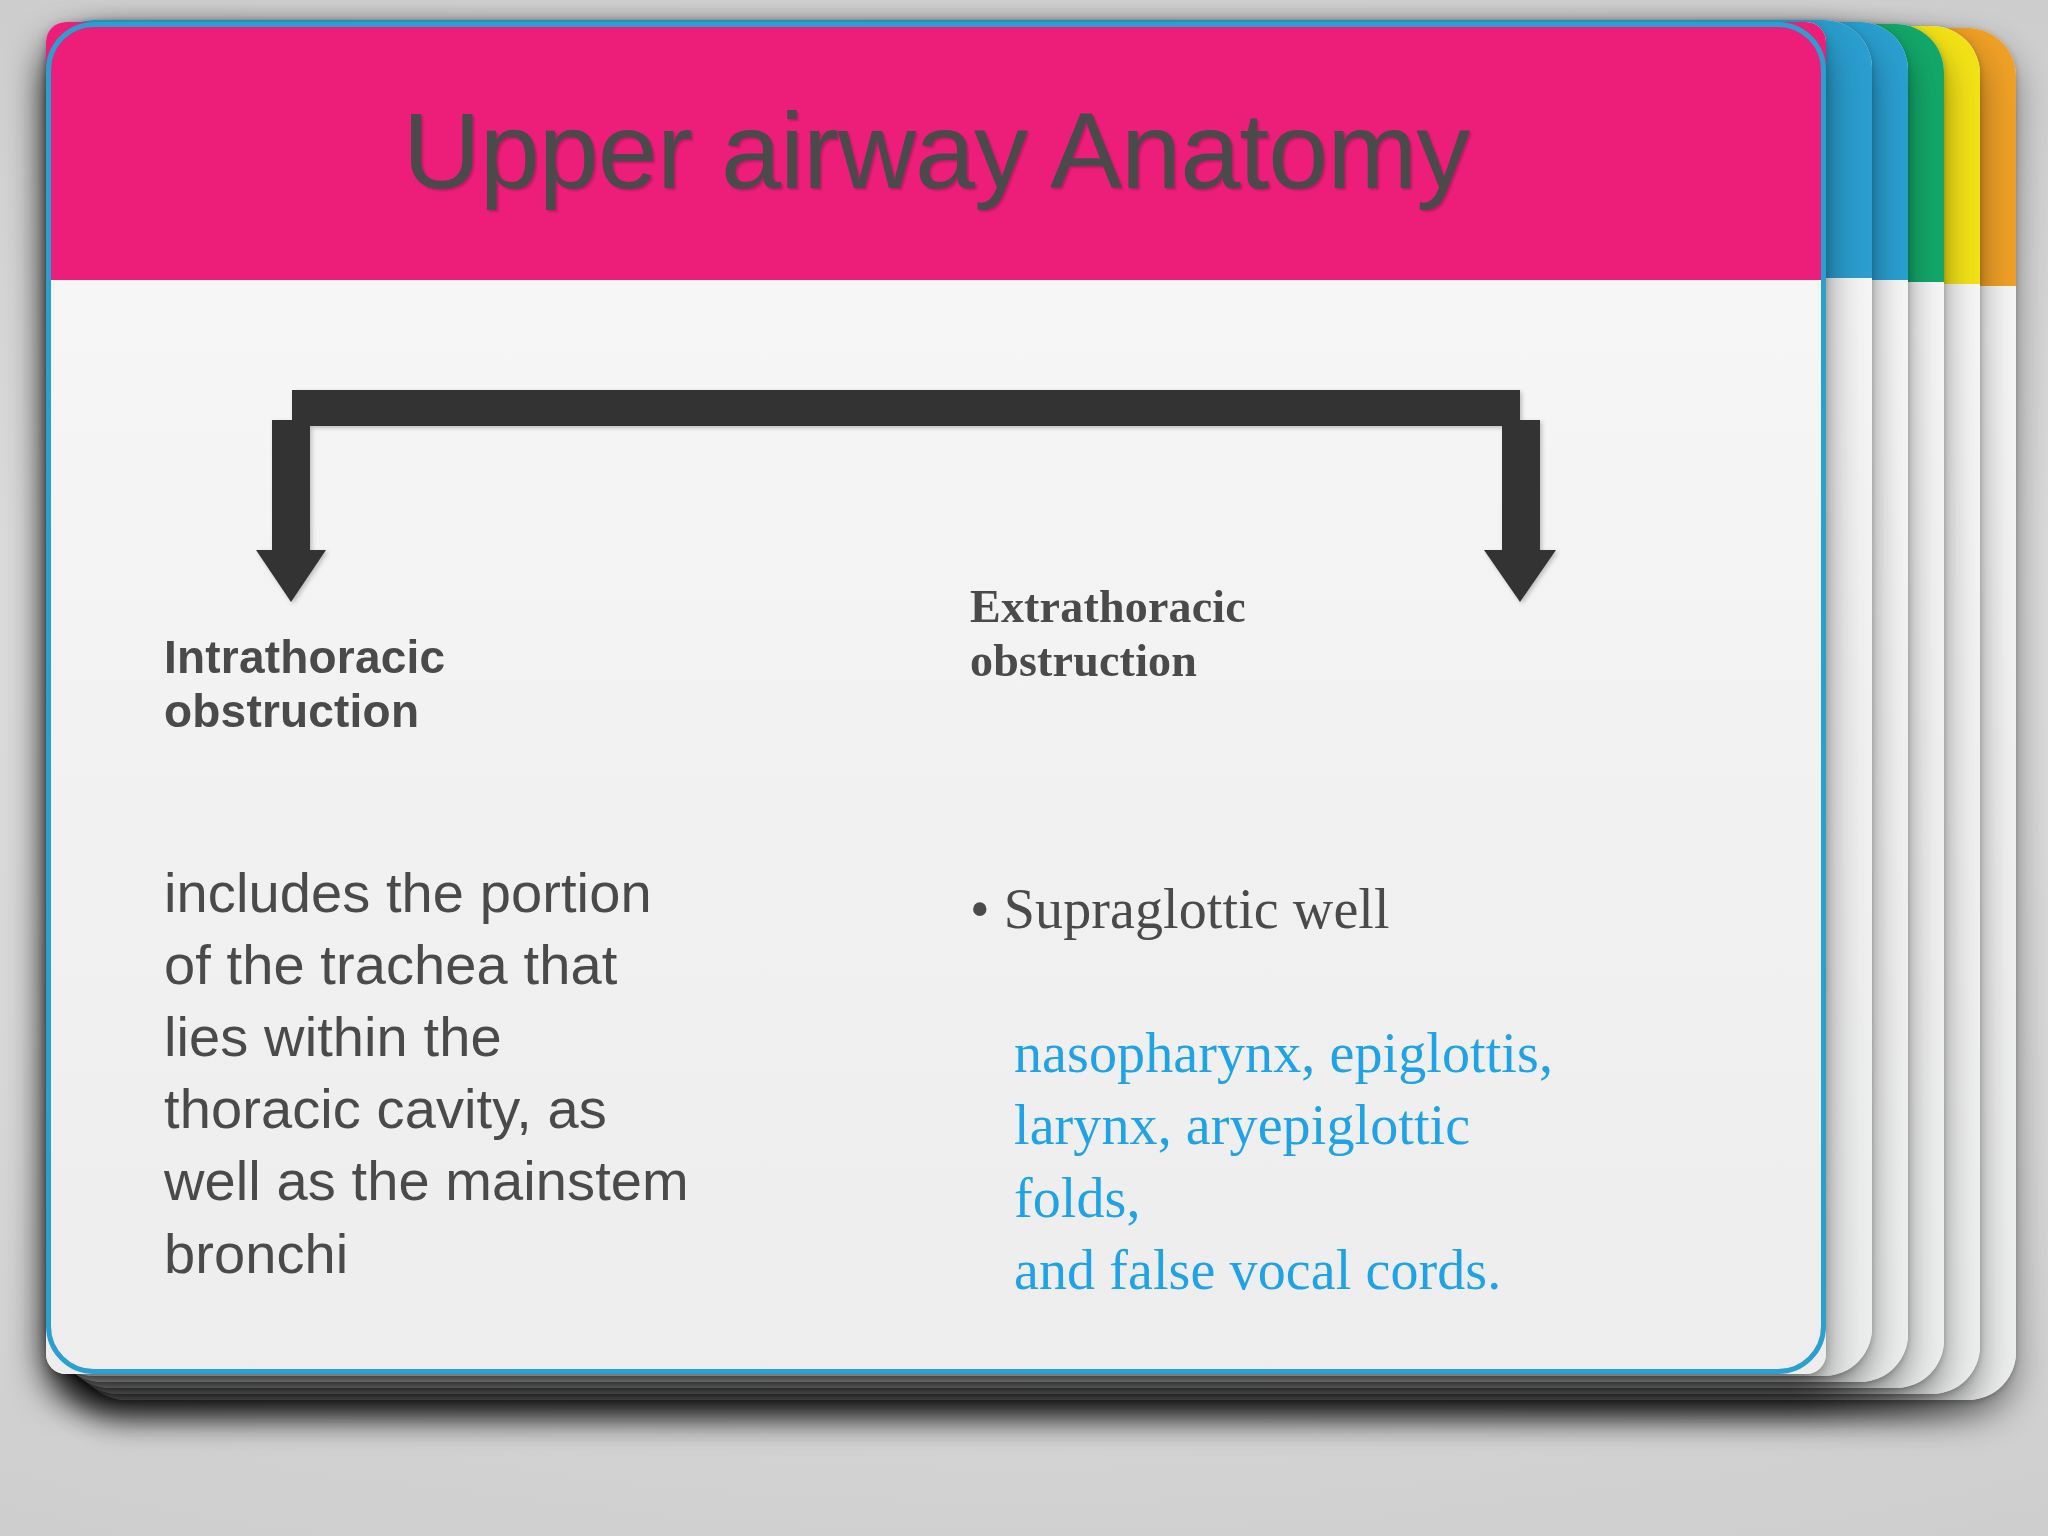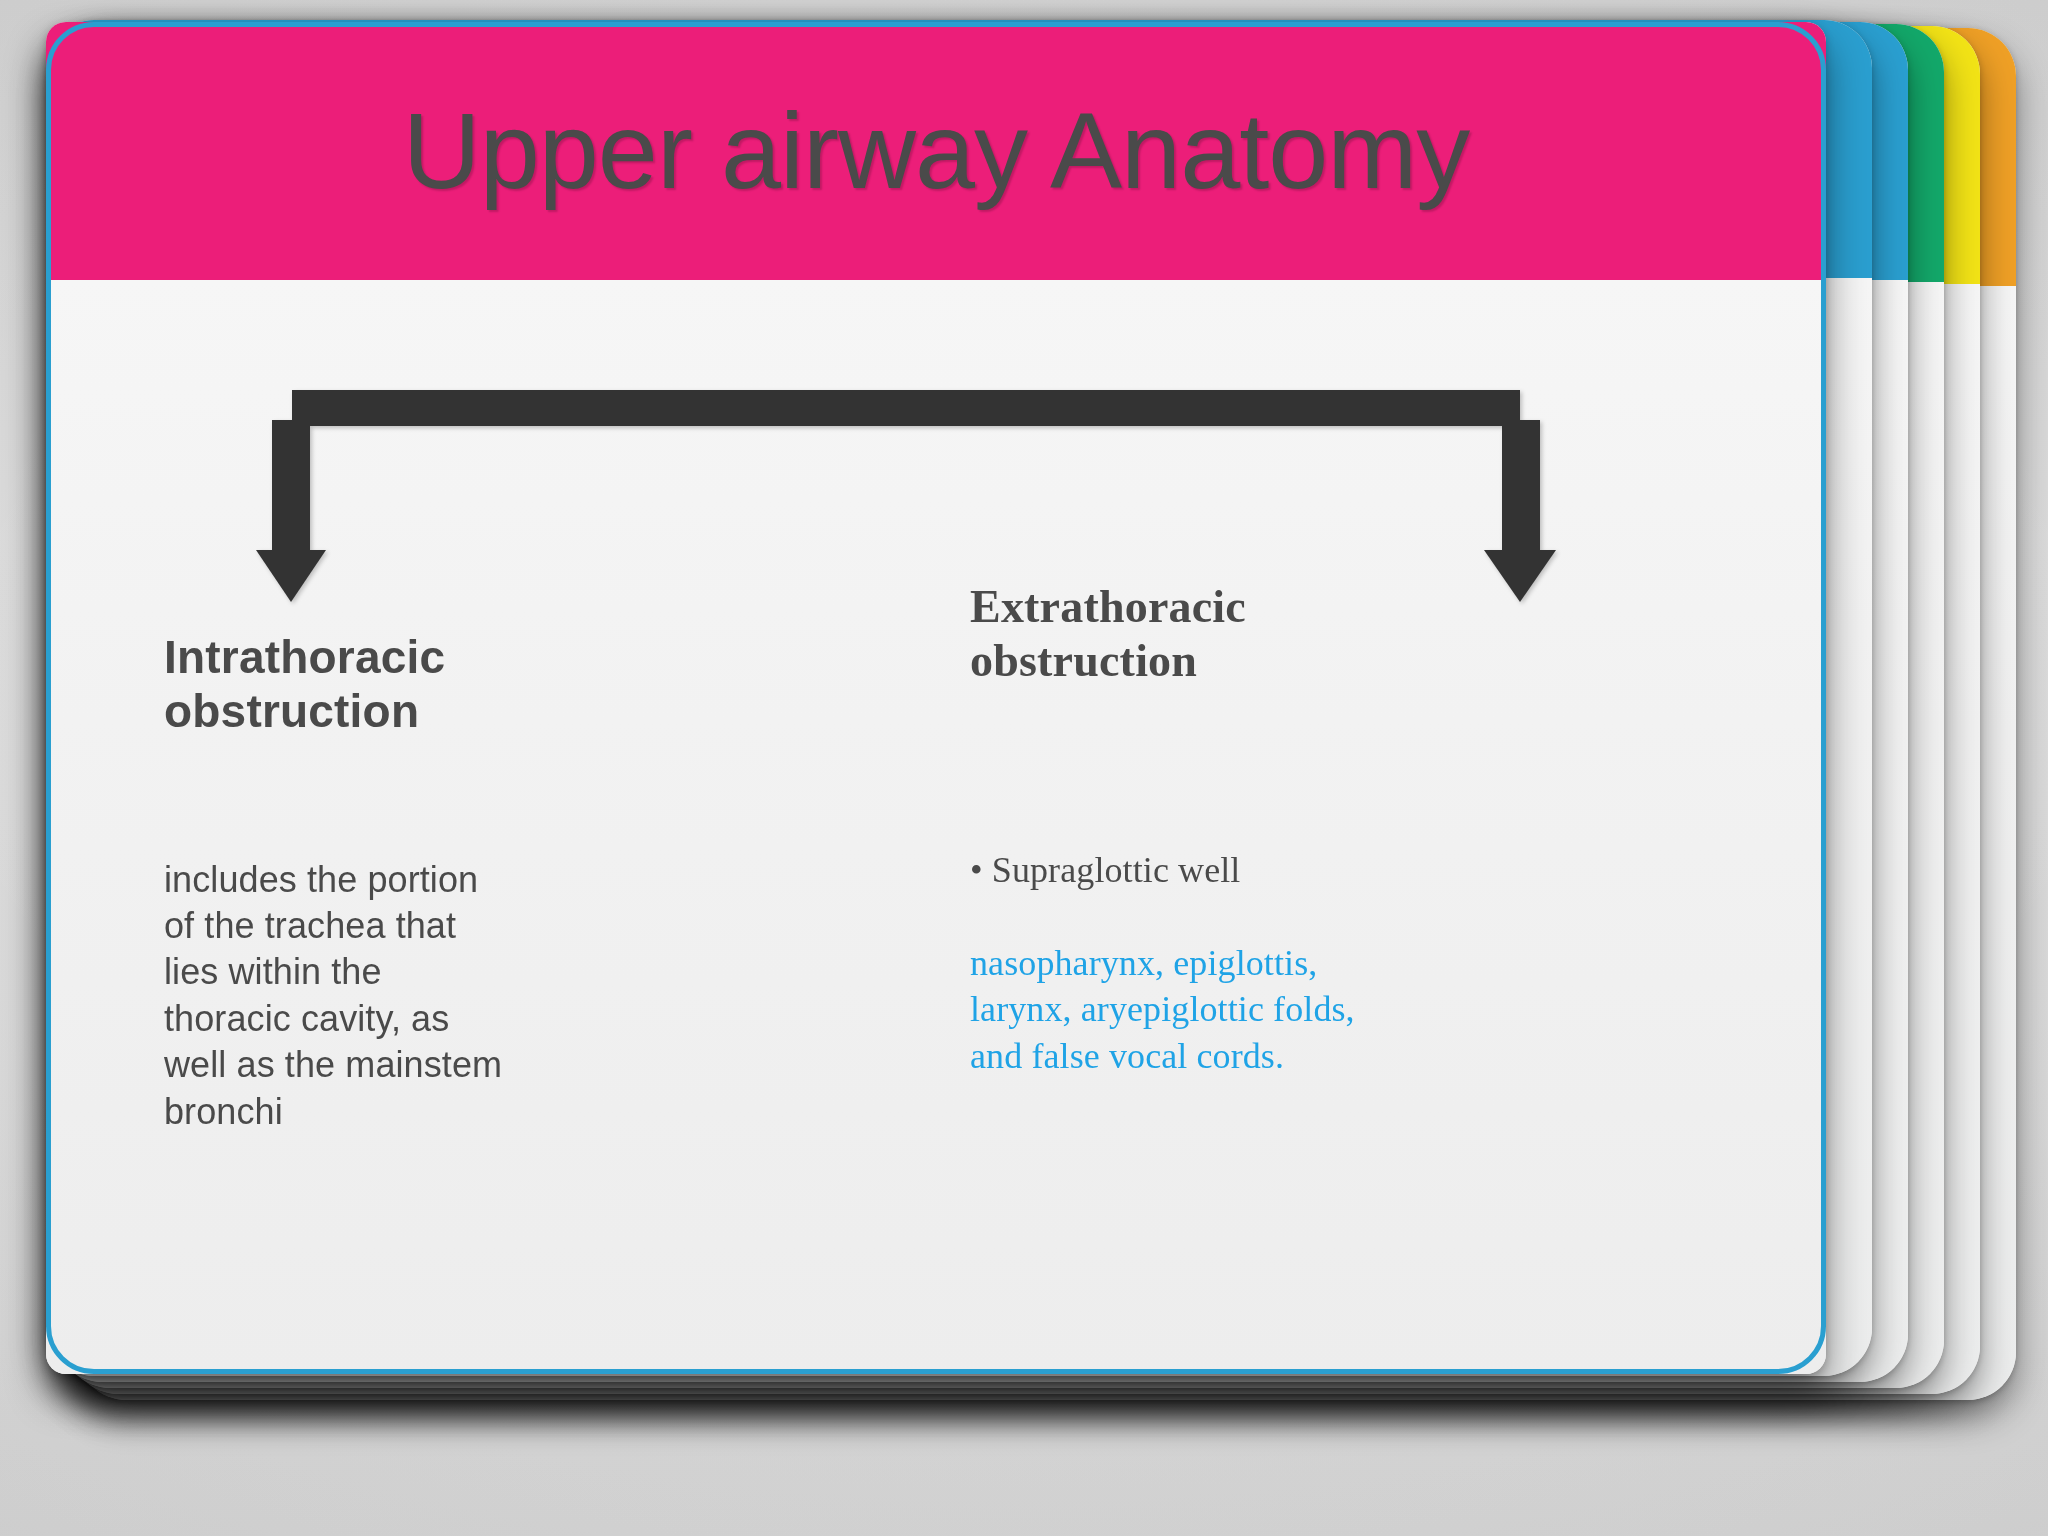--- a/index.html
+++ b/index.html
@@ -85,26 +85,26 @@
   .column{position:absolute;}
   #col-left{left:118px;top:330px;width:620px;margin-top:20px;}
   #col-right{left:924px;top:300px;width:640px;font-family:Liberation Serif, serif;}
 
   .col-heading{
     font-size:46px;font-weight:bold;color:#4a4a4a;
     line-height:1.18;margin:0 0 0 0;white-space:pre-line;
     letter-spacing:0.2px;
   }
   .col-body{
-    font-size:36px;color:#4a4a4a;line-height:1.29;
+    font-size:56px;color:#4a4a4a;line-height:1.29;
     white-space:pre-line;letter-spacing:0.1px;
   }
   #left-body{margin-top:118px;}
   #right-body{margin-top:112px;}
-  .accent-blue{color:#1fa3e6;}
+  .accent-blue{color:#1fa3e6;margin-left:44px;}
 </style>
 </head>
 <body>
 
 <div id="bg-vignette"></div>
 
 <div id="deck">
 
   <div class="stack-card" id="card-5">
     <div class="tab" style="background:#efa026"></div>

